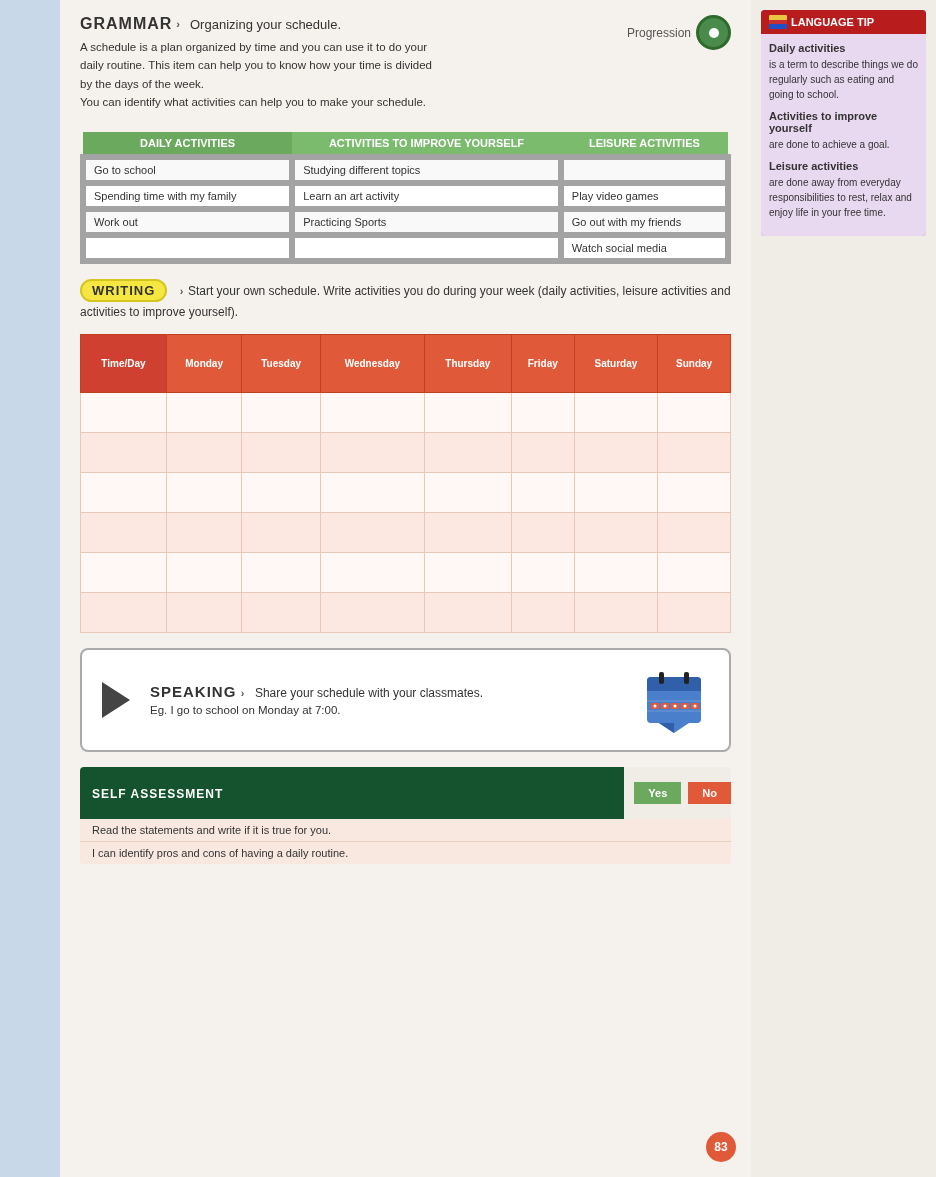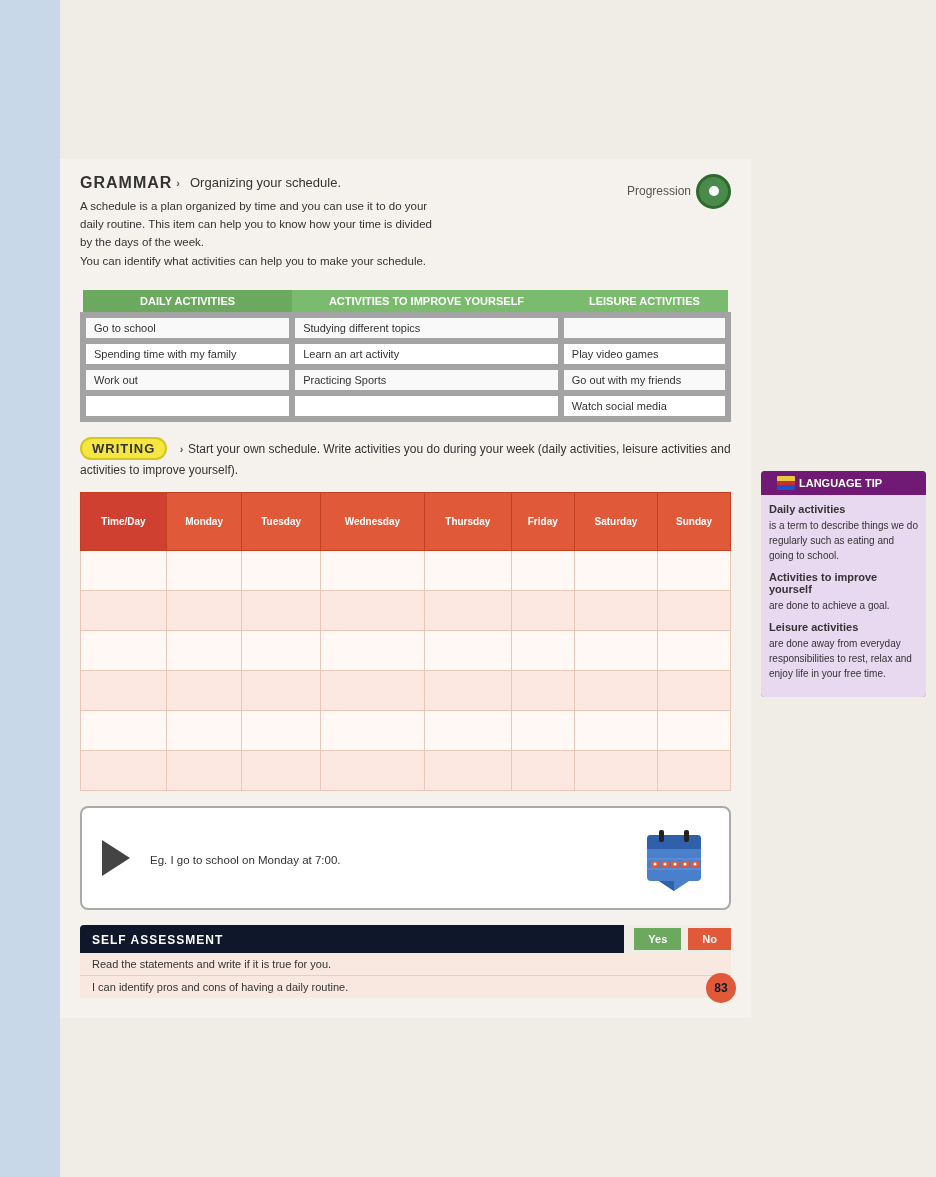--- a/index.html
+++ b/index.html
@@ -10,21 +10,20 @@
       background: #e8e4df;
       position: relative;
       overflow-x: hidden;
     }
 
     .page-container {
       display: flex;
       width: 936px;
       min-height: 1177px;
       background: #f0ece6;
-      align-items: center;
     }
 
     .left-sidebar {
       width: 60px;
       background: #c8d8e8;
       min-height: 1177px;
       position: relative;
     }
 
     .main-content {
@@ -271,22 +270,22 @@
       margin-top: 10px;
     }
 
     .assessment-header {
       display: flex;
       align-items: center;
       gap: 10px;
     }
 
     .assessment-title-bar {
-      background: #0f172a;
-      padding: 5px 12px;
+      background: #14532d;
+      padding: 17px 12px;
       flex: 1;
     }
 
     .assessment-title {
       font-size: 12px;
       font-weight: 900;
       color: white;
       text-transform: uppercase;
       letter-spacing: 1px;
     }
@@ -323,22 +322,22 @@
 
     
     .language-tip-box {
       background: #9b5fb5;
       border-radius: 4px;
       overflow: hidden;
       margin-bottom: 10px;
     }
 
     .language-tip-header {
-      background: #701a75;
-      padding: 5px 16px;
+      background: #b91c1c;
+      padding: 5px 8px;
       display: flex;
       align-items: center;
       gap: 4px;
     }
 
     .tip-flag {
       width: 18px;
       height: 14px;
       background: linear-gradient(#e8c840 33%, #c83030 33%, #c83030 66%, #2050c8 66%);
       border-radius: 1px;
@@ -372,21 +371,21 @@
 
     
     .page-number-circle {
       position: absolute;
       bottom: 15px;
       right: 15px;
       width: 30px;
       height: 30px;
       border-radius: 50%;
       background: #e05a3a;
-      color: #0f172a;
+      color: #ffffff;
       font-size: 12px;
       font-weight: bold;
       display: flex;
       align-items: center;
       justify-content: center;
     }
 
     .arrow-symbol {
       font-size: 11px;
       color: #555;
@@ -542,20 +541,25 @@
           <td></td>
           <td></td>
           <td></td>
         </tr>
       </tbody>
     </table>
 
     <div class="speaking-section">
       <div class="speaking-arrow"></div>
       <div class="speaking-text">
+        <div>
+          <span class="speaking-title">SPEAKING</span>
+          <span class="arrow-symbol">›</span>
+          <span class="speaking-subtitle">Share your schedule with your classmates.</span>
+        </div>
         <p class="speaking-example">Eg. I go to school on Monday at 7:00.</p>
       </div>
 
       <div class="calendar-icon">
         <svg class="calendar-svg" viewBox="0 0 70 70" xmlns="http://www.w3.org/2000/svg">
 
           <rect x="8" y="12" width="54" height="46" rx="4" fill="#4a7fcb"></rect>
           <rect x="8" y="12" width="54" height="14" rx="4" fill="#3060aa"></rect>
           <rect x="8" y="22" width="54" height="4" fill="#3060aa"></rect>
 

